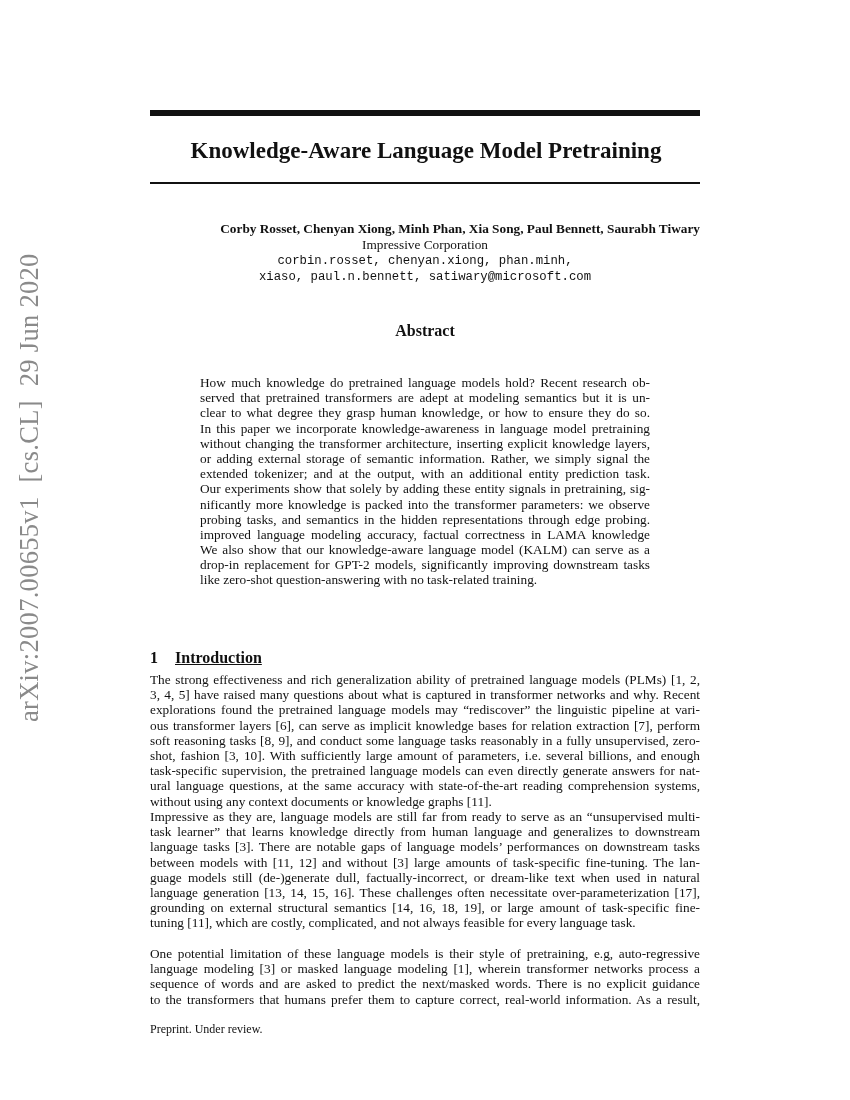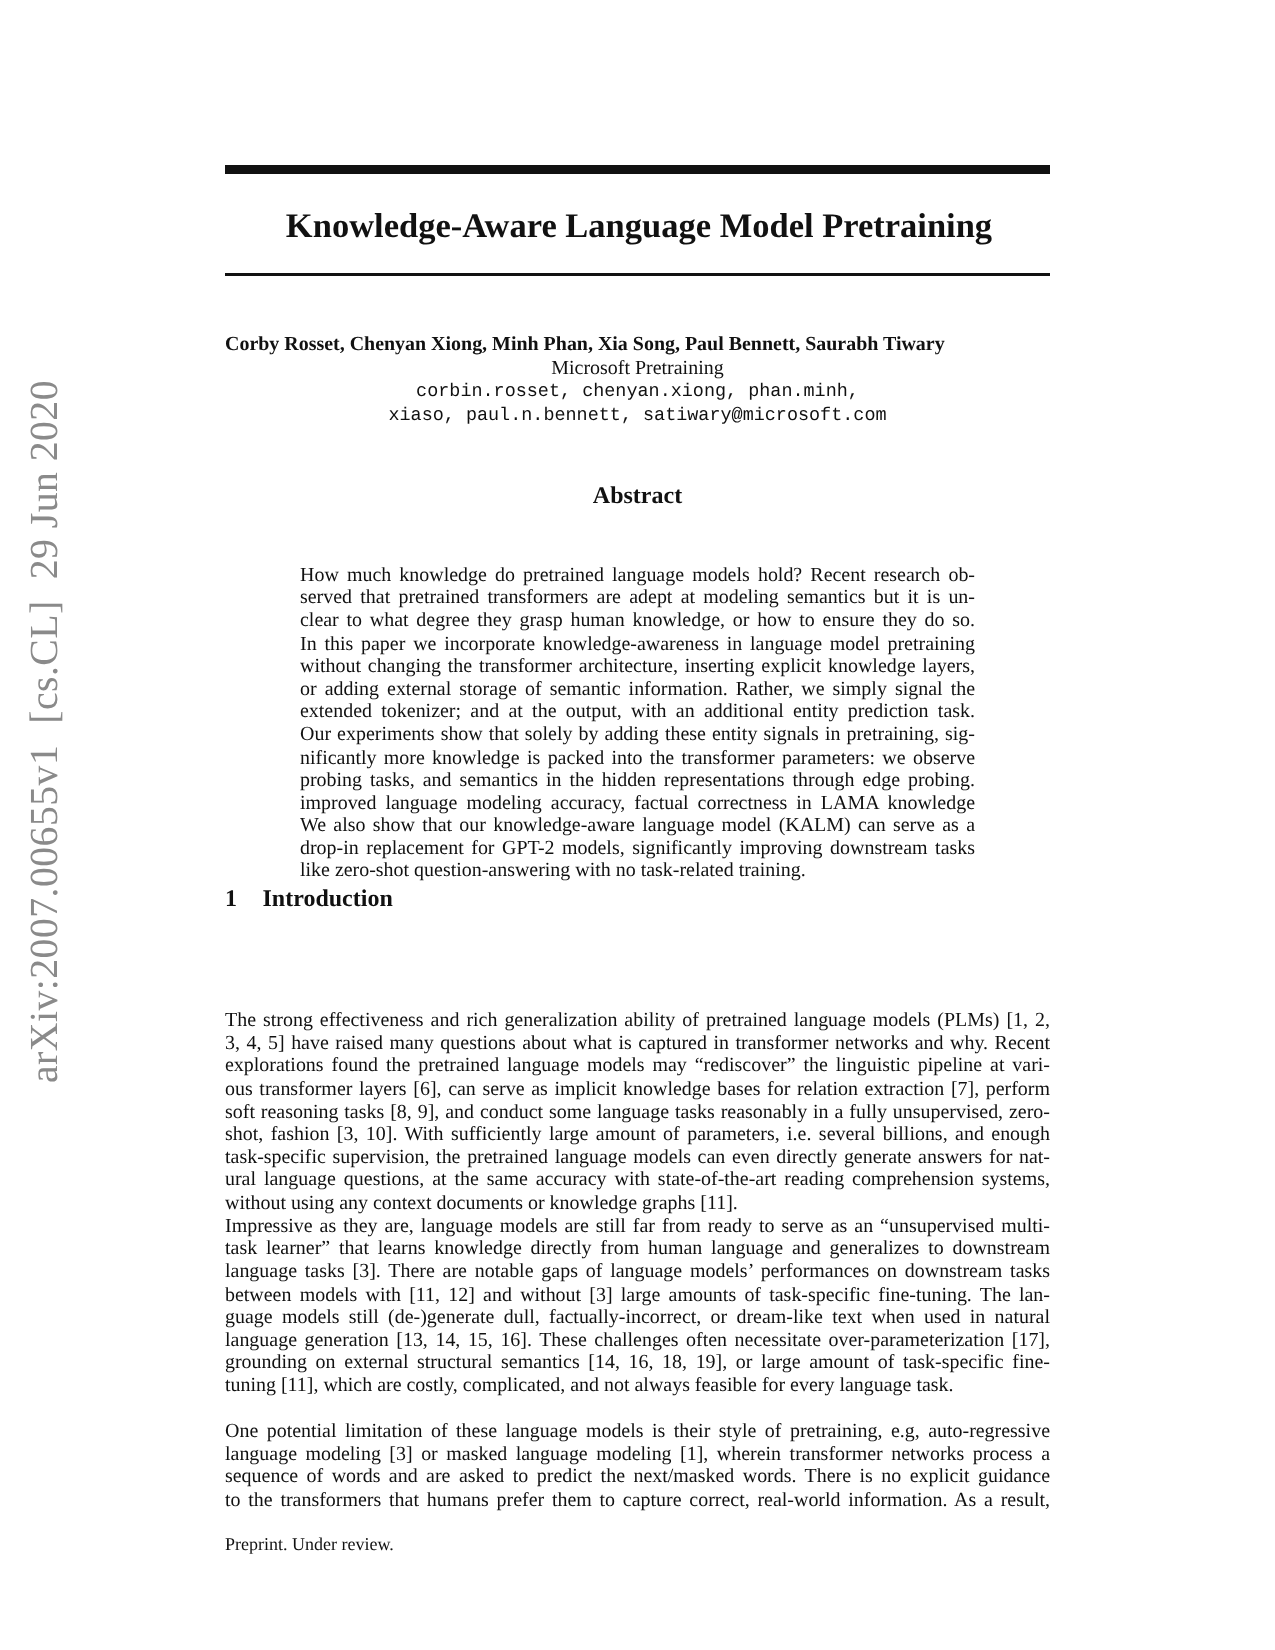--- a/index.html
+++ b/index.html
@@ -6,54 +6,54 @@
   body { width:850px; height:1100px; position:relative; overflow:hidden;
          font-family:"Liberation Serif", "DejaVu Serif", serif; color:#111; }
   .stamp { position:absolute; left:14px; top:722px; transform-origin:0 0;
            transform:rotate(-90deg); white-space:nowrap; color:#8a8a8a;
            font-family:"Liberation Serif", serif; font-size:26.5px; letter-spacing:0.3px; }
   .stamp span { margin-right:14px; }
   .rule-top { position:absolute; left:150px; top:110px; width:550px; height:6px; background:#111; }
   .rule-bot { position:absolute; left:150px; top:182px; width:550px; height:2px; background:#111; }
   .title { position:absolute; left:150px; top:134px; width:550px; text-align:center;
            font-weight:bold; font-size:23px; line-height:32px; }
-  .authors { position:absolute; left:150px; top:221px; width:550px; text-align:left;
+  .authors { position:absolute; left:150px; top:221px; width:550px; text-align:right;
              font-weight:bold; font-size:13.3px; line-height:16px; }
   .affil { position:absolute; left:150px; top:237px; width:550px; text-align:center;
            font-size:13.3px; line-height:16px; }
   .email { position:absolute; left:150px; top:253px; width:550px; text-align:center;
            font-family:"Liberation Mono", "DejaVu Sans Mono", monospace; font-size:12.3px; line-height:16px; }
   .abs-head { position:absolute; left:150px; top:321px; width:550px; text-align:center;
               font-weight:bold; font-size:16px; line-height:20px; }
   .abs { position:absolute; left:200px; top:358px; width:450px; font-size:13.3px; line-height:15.2px; }
   .line { display:block; text-align:justify; text-align-last:justify; white-space:nowrap; height:15.2px; }
   .line.last { text-align-last:left; }
   .line-in { display:inline-block; width:100%; white-space:normal; text-align:justify; text-align-last:justify;margin-top:17px; }
   .line.last .line-in { text-align-last:left; }
-  .sec { position:absolute; left:150px; top:590px; font-weight:bold; font-size:16px; line-height:20px; }
+  .sec { position:absolute; left:150px; top:648px; font-weight:bold; font-size:16px; line-height:20px;text-decoration:underline; }
   .sec .num { display:inline-block; width:25px; }
   .body { position:absolute; left:150px; width:550px; font-size:13.3px; line-height:15.2px; }
   .p1 { top:655px; }
   .p2 { top:792px; }
   .p3 { top:929px; }
   .footer { position:absolute; left:150px; top:1022px; font-size:12px; line-height:14px; }
 </style>
 </head>
 <body>
 
 <div class="stamp">
   <span>arXiv:2007.00655v1</span><span>[cs.CL]</span><span>29 Jun 2020</span>
 </div>
 
 <div class="rule-top"></div>
 <h1 class="title" style="margin:1px">Knowledge-Aware Language Model Pretraining</h1>
 <div class="rule-bot"></div>
 
 <div class="authors">Corby Rosset, Chenyan Xiong, Minh Phan, Xia Song, Paul Bennett, Saurabh Tiwary</div>
-<div class="affil">Microsoft Pretraining</div>
+<div class="affil">Impressive Corporation</div>
 <div class="email">
   <div>corbin.rosset, chenyan.xiong, phan.minh,</div>
   <div>xiaso, paul.n.bennett, satiwary@microsoft.com</div>
 </div>
 
 <div class="abs-head">Abstract</div>
 <div class="abs">
   <span class="line"><span class="line-in">How much knowledge do pretrained language models hold? Recent research ob-</span></span>
   <span class="line"><span class="line-in">served that pretrained transformers are adept at modeling semantics but it is un-</span></span>
   <span class="line"><span class="line-in">clear to what degree they grasp human knowledge, or how to ensure they do so.</span></span>

